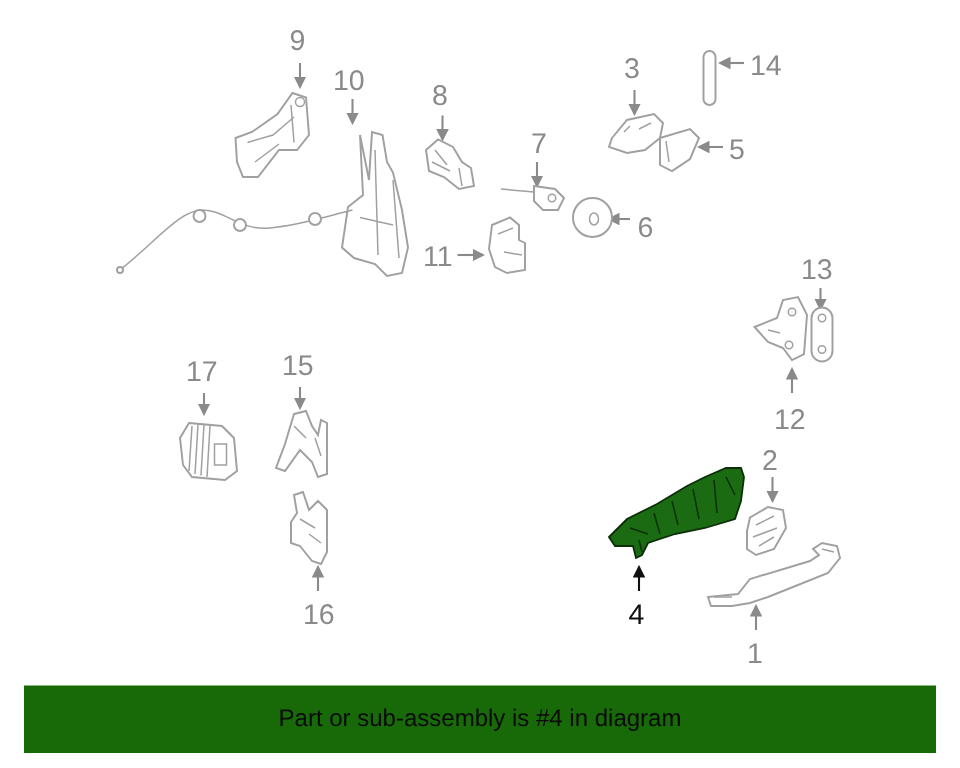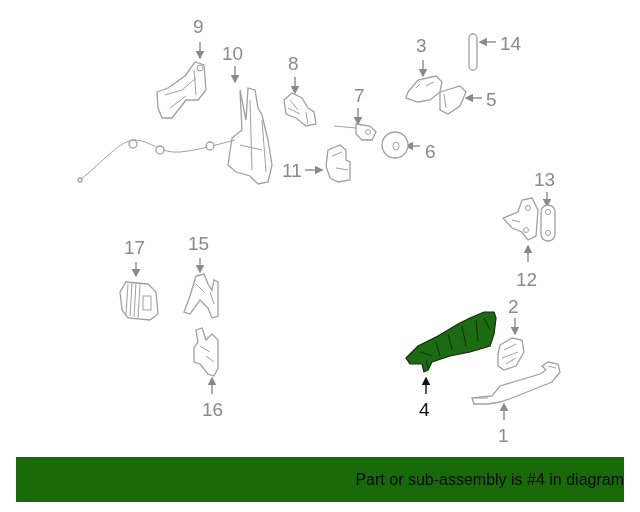--- a/index.html
+++ b/index.html
@@ -6,21 +6,21 @@
   body { width:640px; height:512px; position:relative; overflow:hidden; font-family:"Liberation Sans", sans-serif; }
   #diagram { position:absolute; left:0; top:0; width:640px; height:455px; }
   .callout { font-family:"Liberation Sans", sans-serif; font-size:19px; fill:#8a8a8a; }
   .callout.active { fill:#111111; }
   .part { fill:#ffffff; stroke:#a0a0a0; stroke-width:1.3; }
   .detail { fill:none; stroke:#a0a0a0; stroke-width:1; }
   .arrow { stroke:#8a8a8a; stroke-width:1.4; fill:none; }
   .arrowhead { fill:#8a8a8a; }
   .hl { fill:#1b6b12; stroke:#0c2e08; stroke-width:1.2; }
   .hl-detail { fill:none; stroke:#0c2e08; stroke-width:1; }
-  #banner { position:absolute; left:16px; top:457px; width:608px; height:45px; background:#186a08; display:flex; flex-direction:column; align-items:flex-end; justify-content:center; }
+  #banner { position:absolute; left:16px; top:457px; width:608px; height:45px; background:#186a08; display:flex; flex-direction:column; align-items:center; justify-content:center; }
   #banner span { color:#0a0a0a; font-size:16px; line-height:19px; font-family:"Liberation Sans", sans-serif; }
 </style>
 </head>
 <body>
 
 <svg id="diagram" viewBox="0 0 640 455" xmlns="http://www.w3.org/2000/svg">
   <defs>
     <marker id="ah" markerWidth="6" markerHeight="6" refX="5" refY="3" orient="auto">
       <path d="M0,0 L6,3 L0,6 Z" class="arrowhead"></path>
     </marker>

